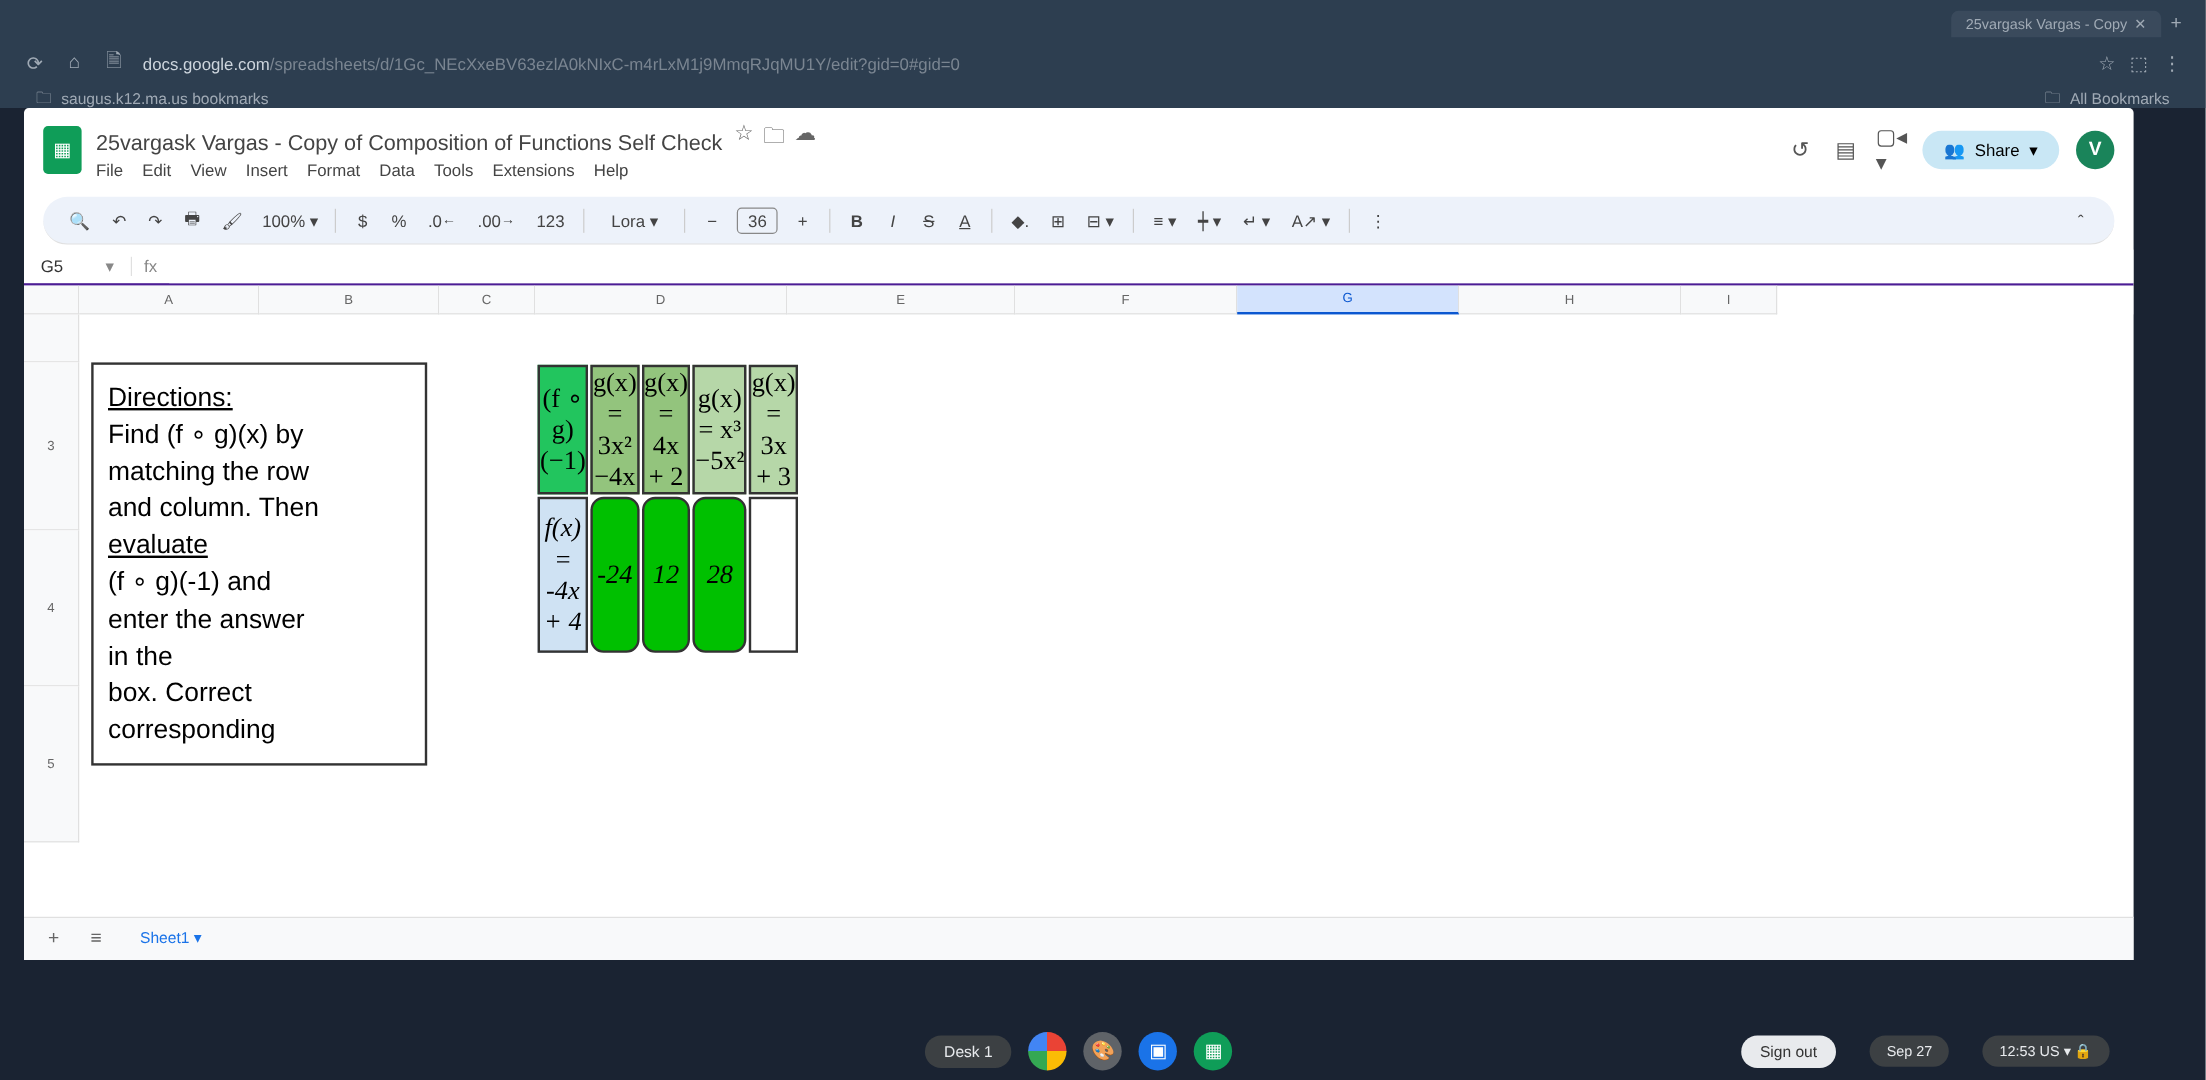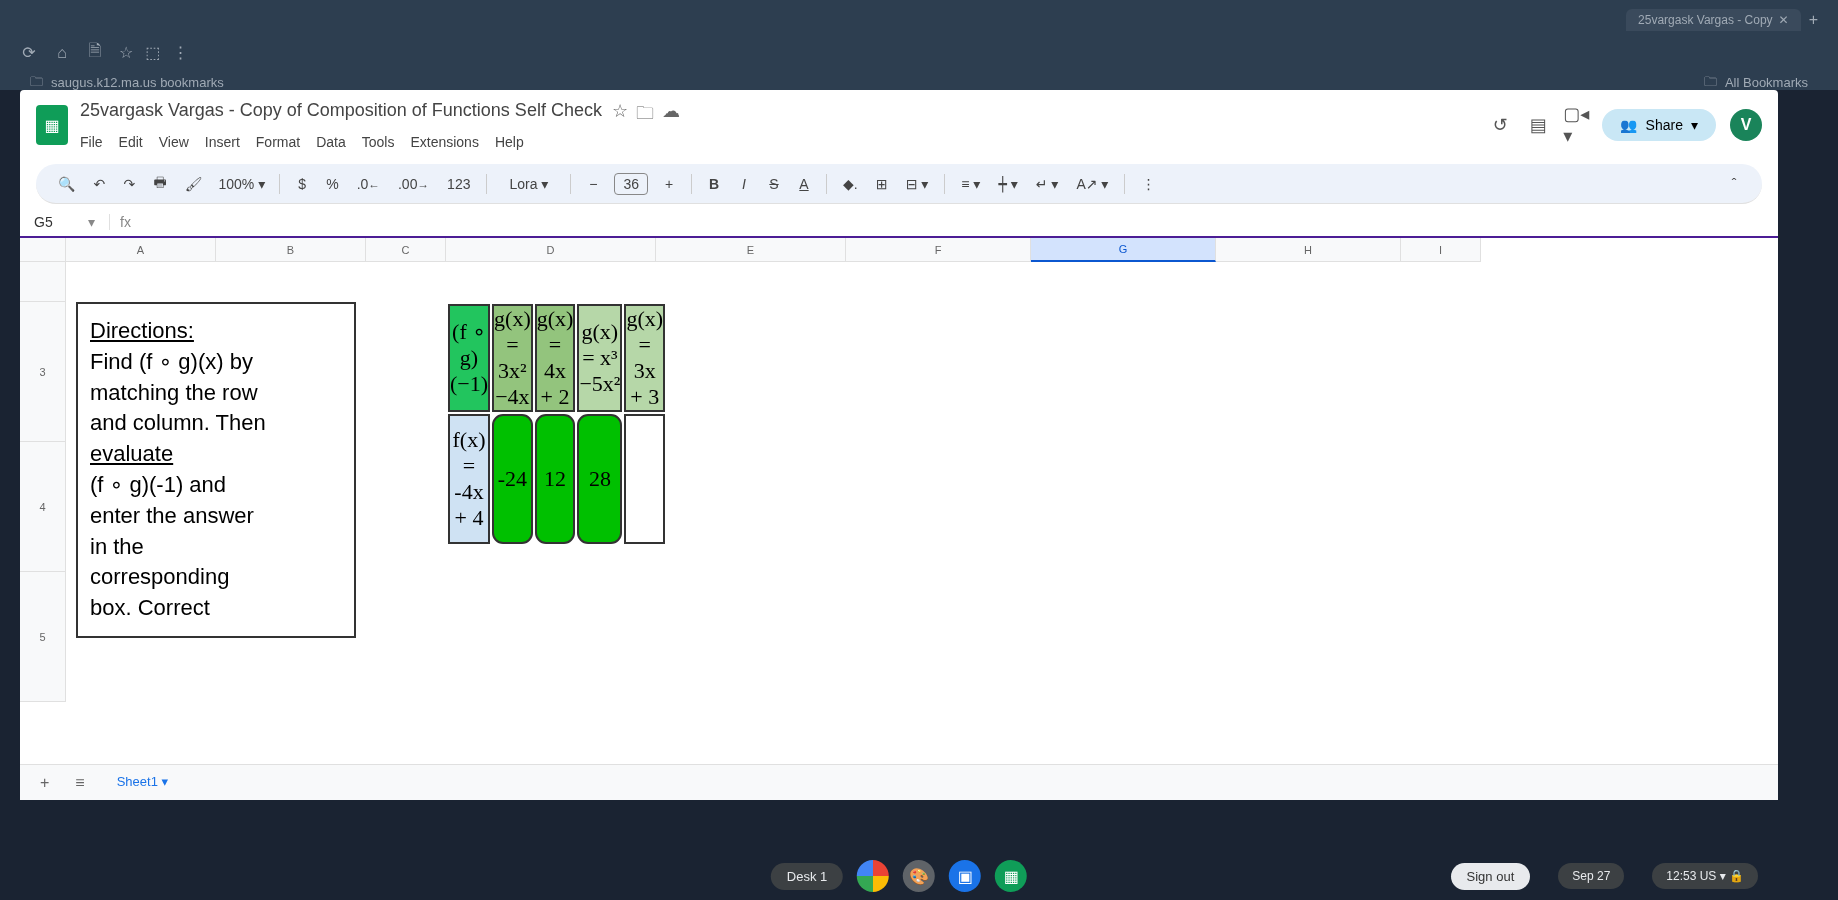--- a/index.html
+++ b/index.html
@@ -18,21 +18,21 @@
 .url-actions { display: flex; gap: 12px; align-items: center; }
 .bookmarks-bar { display: flex; align-items: center; justify-content: space-between; height: 25px; padding: 0 10px; color: #a0aab5; font-size: 13px; }
 
 
 .sheets-app { background: #fff; height: 710px; margin: 0 60px 0 20px; border-radius: 4px 4px 0 0; overflow: hidden; position: relative; }
 
 
 .title-bar { display: flex; align-items: center; padding: 10px 16px; gap: 12px; }
 .sheets-logo { width: 32px; height: 40px; background: #0f9d58; border-radius: 4px; display: flex; align-items: center; justify-content: center; color: white; font-size: 16px; }
 .title-content { flex: 1; }
-.doc-title { display: flex; align-items: flex-start; gap: 10px; font-size: 18px; color: #444; }
+.doc-title { display: flex; align-items: flex-end; gap: 10px; font-size: 18px; color: #444; }
 .title-icons { display: flex; gap: 8px; color: #666; }
 .menu-bar { display: flex; gap: 16px; font-size: 14px; color: #444; margin-top: 4px; text-align: right; }
 .menu-item { cursor: pointer; }
 .title-actions { display: flex; align-items: center; gap: 14px; }
 .action-icon { width: 24px; height: 24px; display: flex; align-items: center; justify-content: center; color: #555; cursor: pointer; font-size: 18px; }
 .share-btn { background: #c9e7f5; padding: 8px 18px; border-radius: 20px; display: flex; align-items: center; gap: 8px; font-size: 14px; cursor: pointer; }
 .avatar { width: 32px; height: 32px; background: #1a845a; color: white; border-radius: 50%; display: flex; align-items: center; justify-content: center; font-weight: bold; }
 
 
 .toolbar { display: flex; align-items: center; gap: 6px; padding: 4px 16px; border-bottom: 1px solid #e0e0e0; font-size: 14px; color: #444; background: #edf2fa; border-radius: 24px; margin: 4px 16px; height: 40px; }
@@ -97,20 +97,23 @@
     <div class="browser-tab">
       <span>25vargask Vargas - Copy</span>
       <span class="close">✕</span>
     </div>
     <span style="color:#a0aab5;">+</span>
   </div>
   <div class="url-bar">
     <span class="url-icon">⟳</span>
     <span class="url-icon">⌂</span>
     <span class="url-icon">🗎</span>
+    <div class="url-text">
+      <span class="domain">docs.google.com</span><span class="path">/spreadsheets/d/1Gc_NEcXxeBV63ezlA0kNIxC-m4rLxM1j9MmqRJqMU1Y/edit?gid=0#gid=0</span>
+    </div>
     <div class="url-actions">
       <span>☆</span>
       <span>⬚</span>
       <span>⋮</span>
     </div>
   </div>
   <div class="bookmarks-bar">
     <div style="display:flex;gap:8px;align-items:center;">
       <span>🗀</span>
       <span>saugus.k12.ma.us bookmarks</span>
@@ -239,34 +242,34 @@
 
         <div class="directions-box">
           <div class="underline">Directions:</div>
           <div>Find (f ∘ g)(x) by</div>
           <div>matching the row</div>
           <div>and column. Then</div>
           <div class="underline">evaluate</div>
           <div>(f ∘ g)(-1) and</div>
           <div>enter the answer</div>
           <div>in the</div>
+          <div>box. Correct</div>
           <div>corresponding</div>
-          <div>box. Correct</div>
         </div>
 
         <table class="answer-table">
           <tbody>
               <tr style="height:70px;">
             <td class="hdr-orange" style="width:210px;">(f ∘ g)(−1)</td>
             <td class="hdr-green" style="width:190px;">g(x) = 3x² −4x</td>
             <td class="hdr-green" style="width:185px;">g(x) = 4x + 2</td>
             <td class="hdr-lightgreen" style="width:185px;">g(x) = x³ −5x²</td>
             <td class="hdr-lightgreen" style="width:185px;">g(x) = 3x + 3</td>
           </tr>
-          <tr style="height:130px;">
+          <tr style="height:130px;font-style:italic;">
             <td class="row-blue">f(x) = -4x + 4</td>
             <td class="ans-green">-24</td>
             <td class="ans-green">12</td>
             <td class="ans-green">28</td>
             <td></td>
           </tr>
         </tbody>
           </table>
 
       </div>

